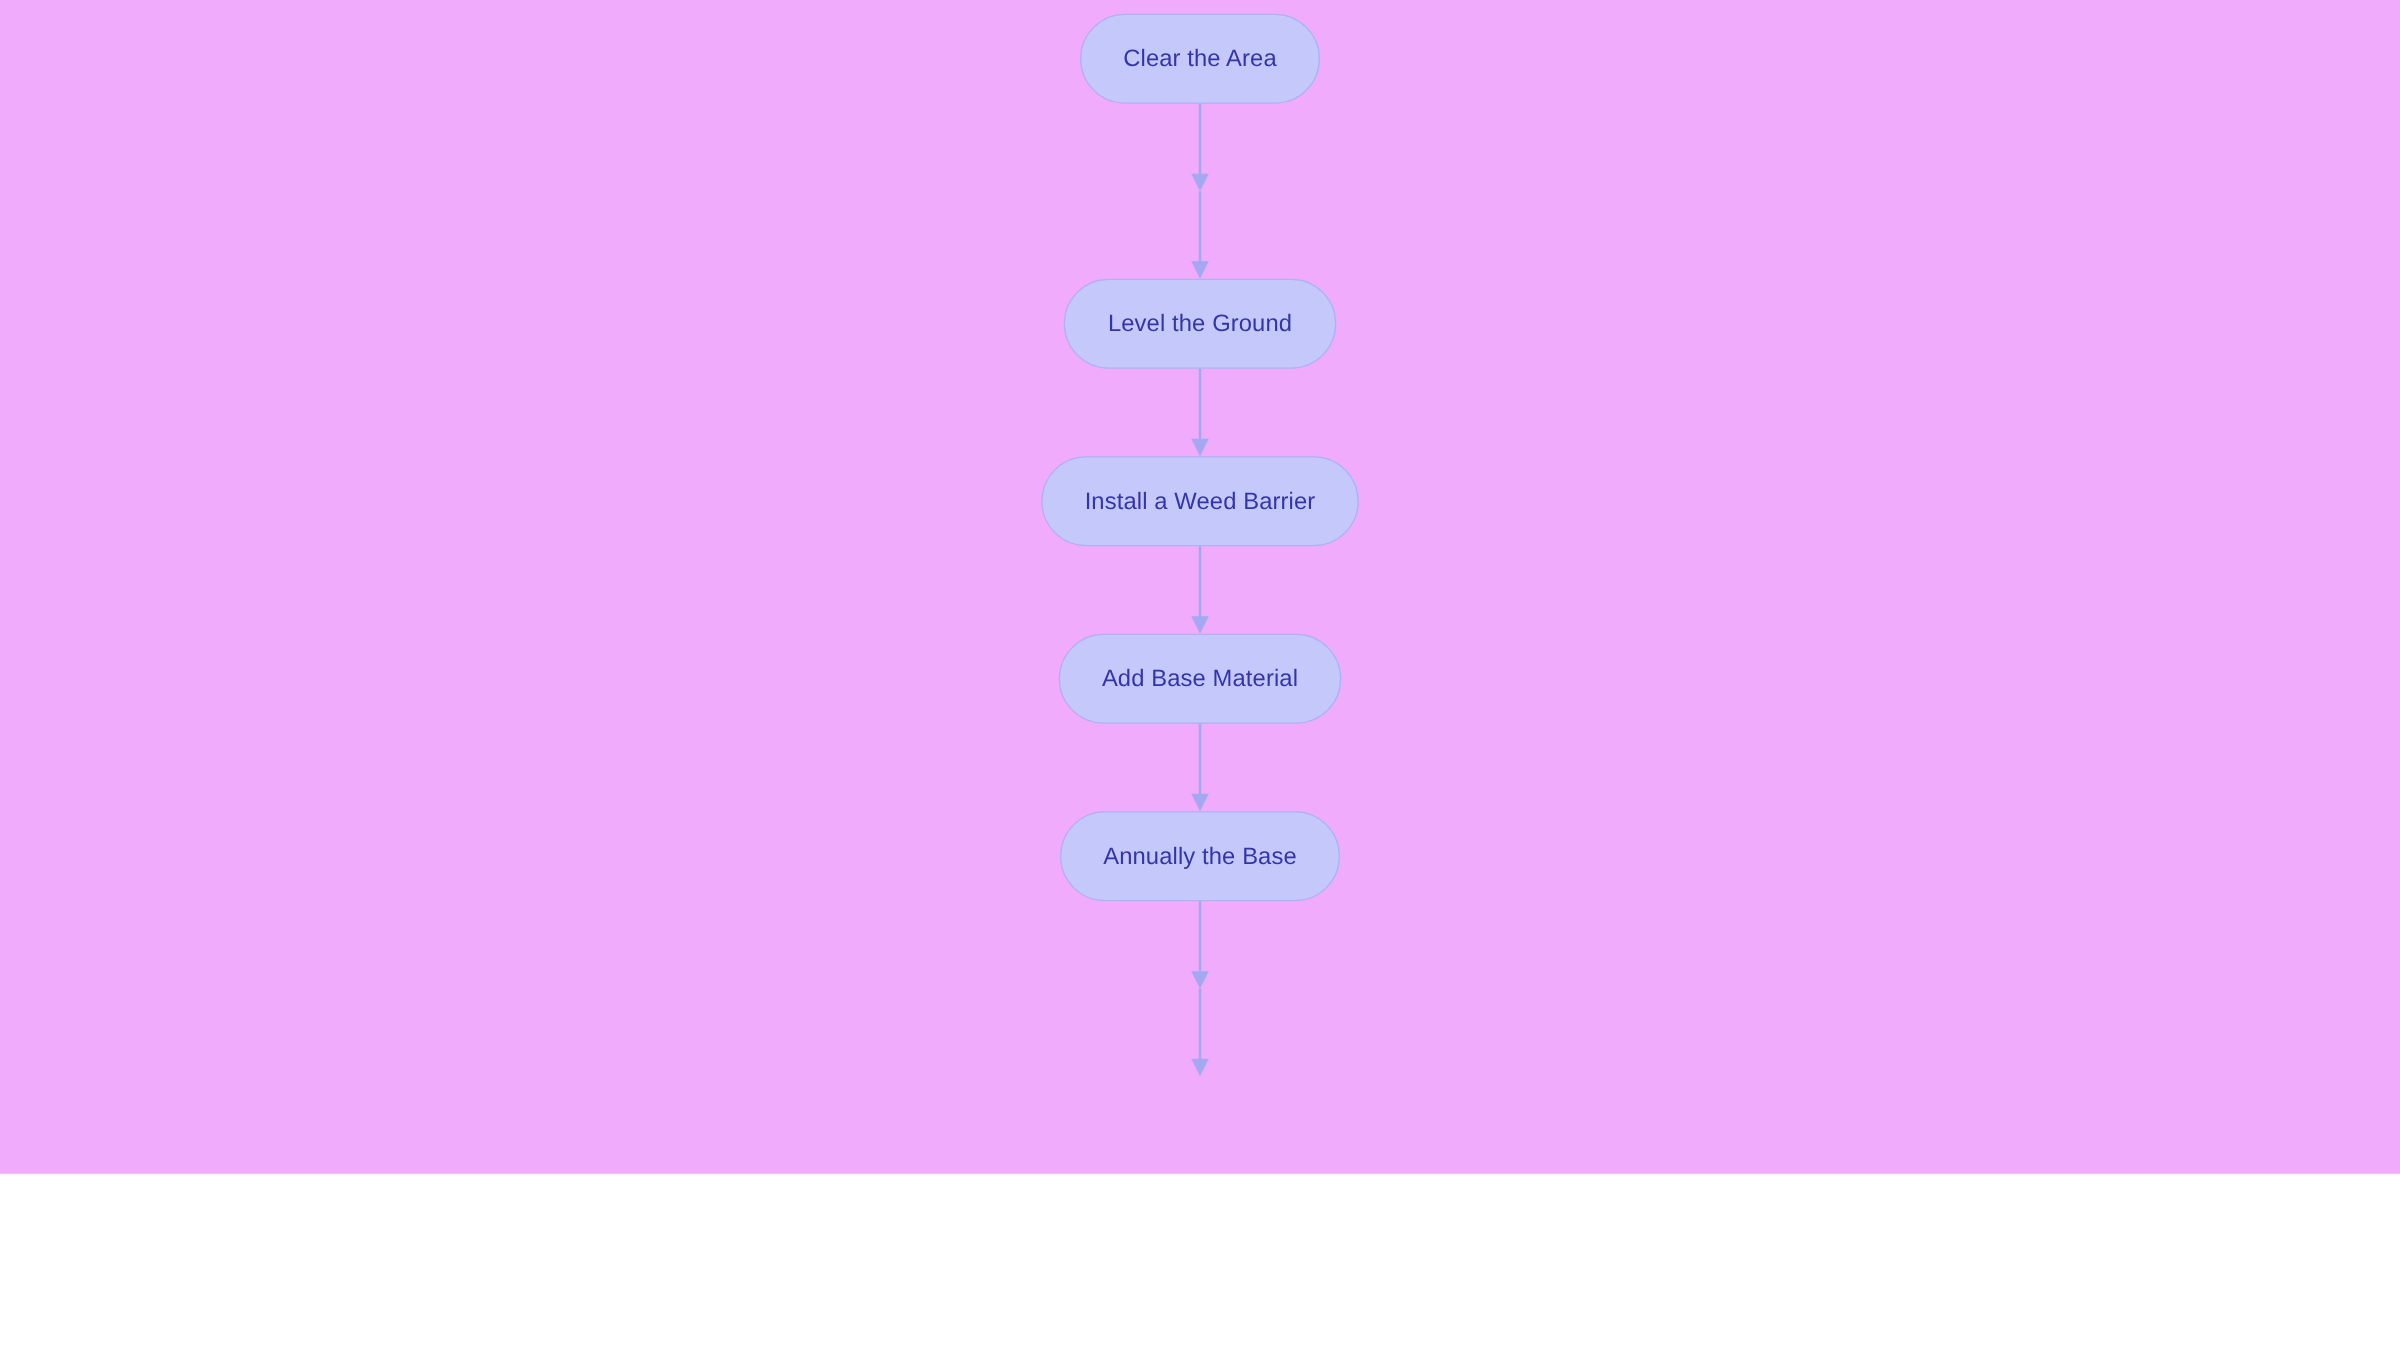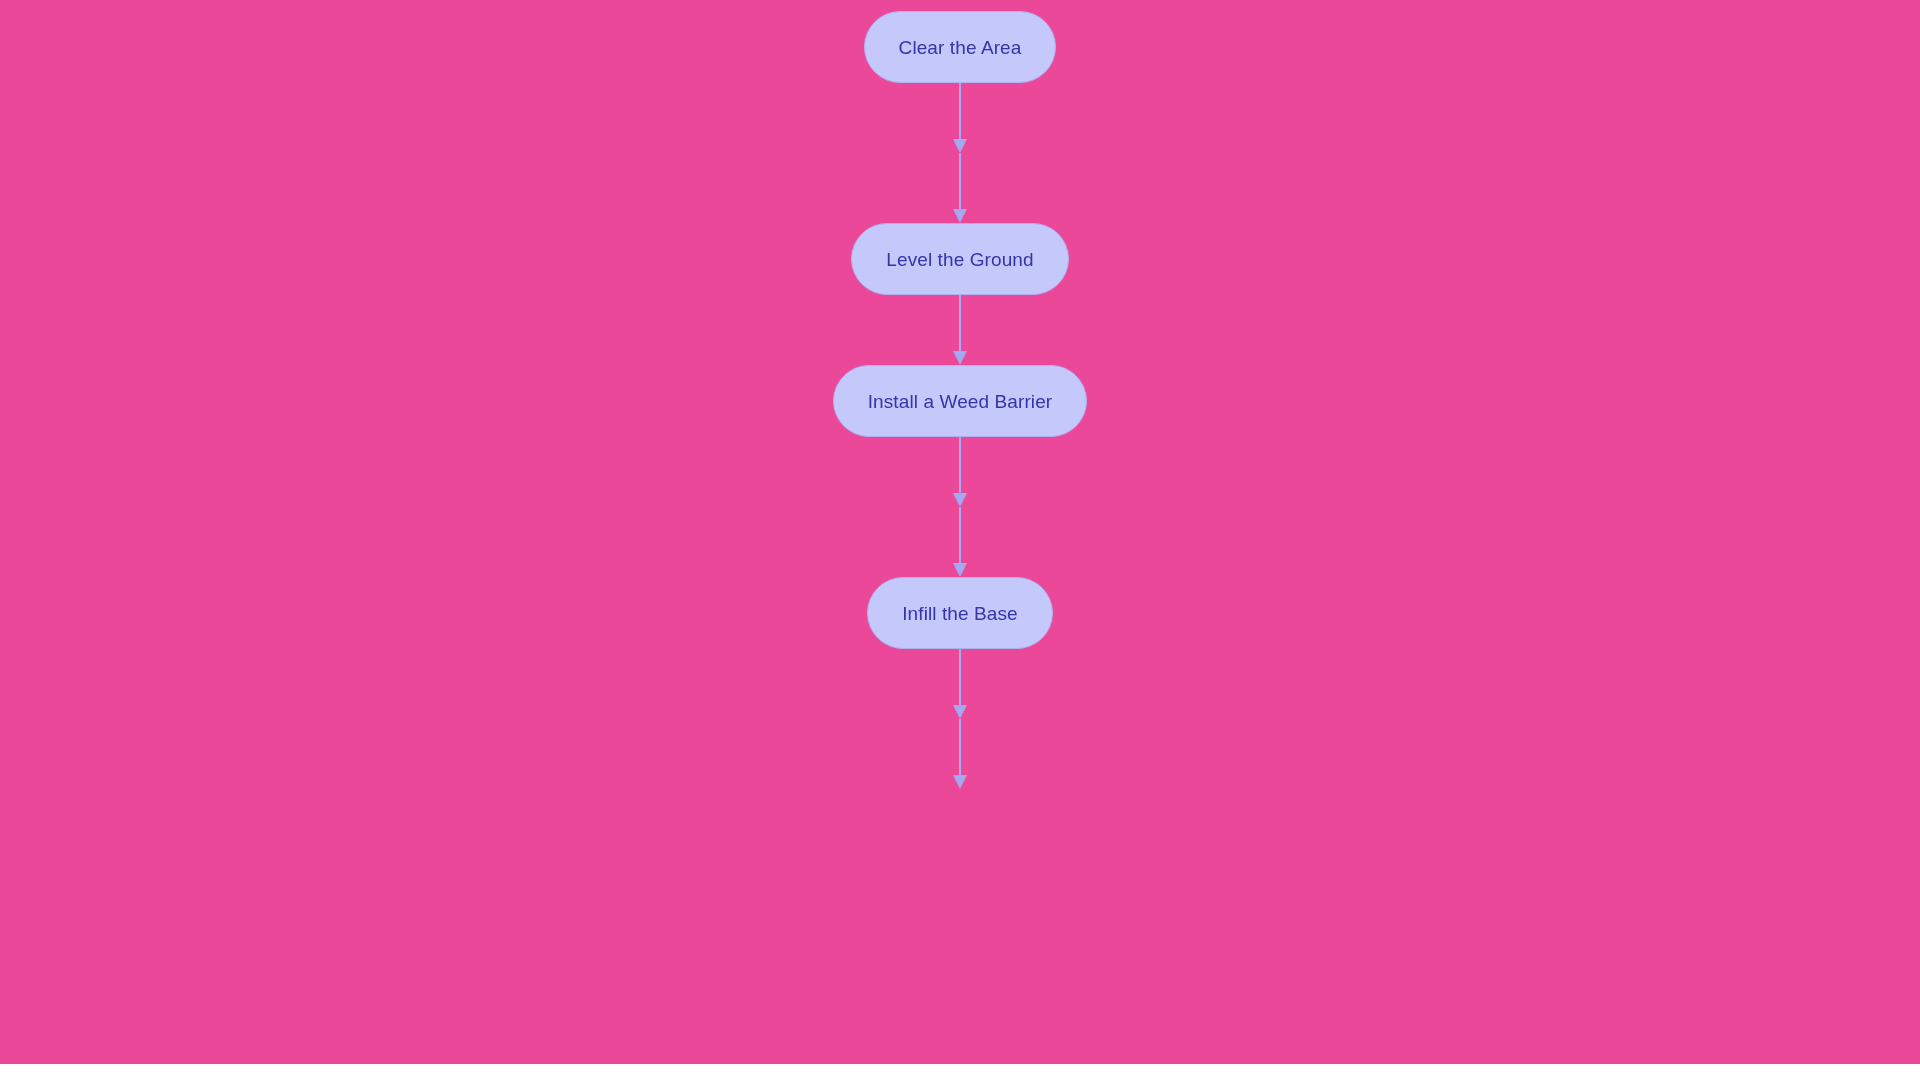--- a/index.html
+++ b/index.html
@@ -11,22 +11,22 @@
   body {
     width: 1920px;
     height: 1083px;
     font-family: "Liberation Sans", "DejaVu Sans", sans-serif;
     overflow: hidden;
   }
 
   #flowchart {
     position: relative;
     width: 1920px;
-    height: 1064px;
-    background: #ec4899;
+    height: 939px;
+    background: #f0abfc;
   }
 
   .flow-column {
     position: absolute;
     left: 0;
     top: 0;
     width: 1920px;
     height: 1083px;
     display: flex;
     flex-direction: column;
@@ -122,28 +122,31 @@
 
     <div class="node">
       <span class="node-label">Install a Weed Barrier</span>
     </div>
 
     <div class="connector">
       <span class="stem"></span>
       <span class="head"></span>
     </div>
 
+    <div class="node">
+      <span class="node-label">Add Base Material</span>
+    </div>
 
     <div class="connector">
       <span class="stem"></span>
       <span class="head"></span>
     </div>
 
     <div class="node">
-      <span class="node-label">Infill the Base</span>
+      <span class="node-label">Annually the Base</span>
     </div>
 
     <div class="connector">
       <span class="stem"></span>
       <span class="head"></span>
     </div>
 
 
     <div class="connector">
       <span class="stem"></span>

